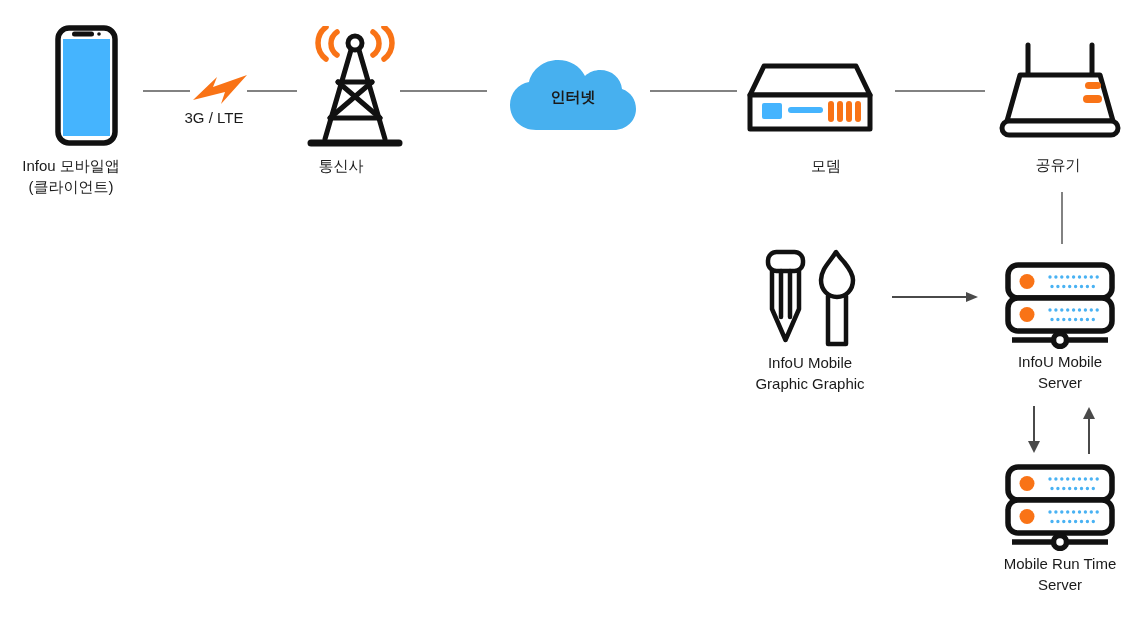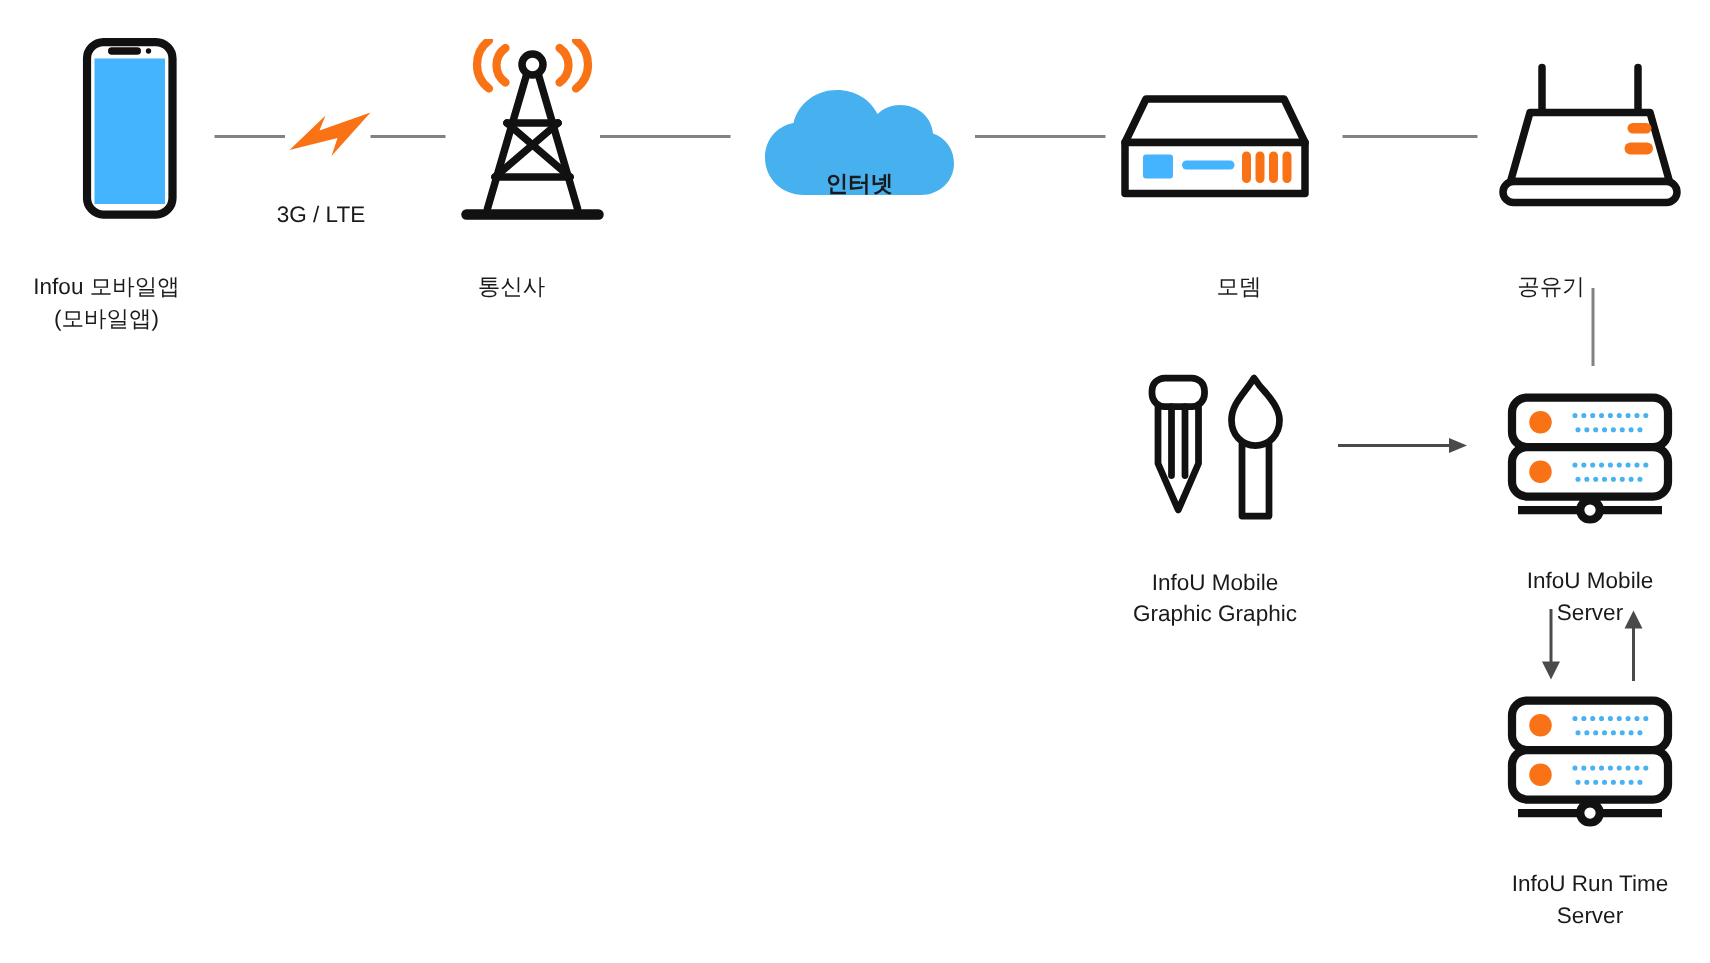--- a/index.html
+++ b/index.html
@@ -4,21 +4,21 @@
 <style>
   html,body{margin:0;padding:0;background:#fff;}
   #canvas{
     position:relative;width:1140px;height:642px;background:#ffffff;
     font-family:"Liberation Sans","DejaVu Sans",sans-serif;overflow:hidden;
   }
   .node{position:absolute;}
   .node svg{display:block;}
   .lbl{
     position:absolute;text-align:center;font-size:15px;line-height:21px;
-    color:#1a1a1a;white-space:nowrap;margin-top:26px;
+    color:#1a1a1a;white-space:nowrap;
   }
   .lbl div{white-space:nowrap;}
   .seg{position:absolute;height:2px;background:#828282;}
   .vseg{position:absolute;width:2px;background:#828282;}
   .cloud-lbl{font-weight:600;font-size:15px;}
 </style>
 </head>
 <body>
 
 <div id="canvas">
@@ -26,21 +26,21 @@
   <div class="node" style="left:55px;top:25px;width:63px;height:121px;">
     <svg width="63" height="121" viewBox="0 0 63 121">
       <rect x="3" y="3" width="57" height="115" rx="11" fill="#fff" stroke="#111" stroke-width="5.5"></rect>
       <rect x="8" y="14" width="47" height="97" fill="#45b4fe"></rect>
       <rect x="17" y="6.5" width="22" height="5" rx="2.5" fill="#111"></rect>
       <circle cx="44" cy="9" r="1.8" fill="#111"></circle>
     </svg>
   </div>
   <div class="lbl" style="left:1px;top:155px;width:140px;">
     <div>Infou 모바일앱</div>
-    <div>(모바일앱)</div>
+    <div>(클라이언트)</div>
   </div>
 
   <div class="seg" style="left:143px;top:90px;width:47px;"></div>
   <div class="node" style="left:191px;top:74px;">
     <svg width="58" height="32" viewBox="0 0 58 32">
       <polygon points="2,26 26,3 22,13 56,1 30,30 34,18" fill="#f97316"></polygon>
     </svg>
   </div>
   <div class="seg" style="left:247px;top:90px;width:50px;"></div>
   <div class="lbl" style="left:159px;top:107px;width:110px;">3G / LTE</div>
@@ -107,21 +107,21 @@
       <g stroke="#111" stroke-width="5" fill="#fff" stroke-linejoin="round">
         <polygon points="25,37 105,37 118,83 12,83"></polygon>
         <rect x="7" y="83" width="116" height="14" rx="7"></rect>
       </g>
       <g fill="#f97316">
         <rect x="90" y="44" width="16" height="7" rx="3.5"></rect>
         <rect x="88" y="57" width="19" height="8" rx="4"></rect>
       </g>
     </svg>
   </div>
-  <div class="lbl" style="left:984px;top:155px;width:100px;">공유기</div>
+  <div class="lbl" style="left:1008px;top:155px;width:100px;font-family:Liberation Serif, serif;">공유기</div>
 
   <div class="vseg" style="left:1061px;top:192px;height:52px;"></div>
 
   <div class="node" style="left:764px;top:249px;">
     <svg width="92" height="98" viewBox="0 0 92 98">
       <g stroke="#111" stroke-width="4.5" fill="none" stroke-linecap="round" stroke-linejoin="round">
         <rect x="4" y="3" width="35" height="19" rx="8.5"></rect>
         <path d="M8,22 V60 L21.5,91 L35,60 V22"></path>
         <line x1="17" y1="22" x2="17" y2="68"></line>
         <line x1="26" y1="22" x2="26" y2="68"></line>
@@ -196,17 +196,17 @@
         <line x1="48" y1="58.5" x2="92" y2="58.5" stroke-dasharray="0,5.9"></line>
       </g>
       <g stroke="#111" stroke-width="5.5" fill="#fff">
         <line x1="56" y1="70" x2="56" y2="75"></line>
         <line x1="8" y1="79" x2="104" y2="79"></line>
         <circle cx="56" cy="79" r="6.5"></circle>
       </g>
     </svg>
   </div>
   <div class="lbl" style="left:985px;top:553px;width:150px;">
-    <div>InfoU Run Time</div>
+    <div>Mobile Run Time</div>
     <div>Server</div>
   </div>
 
 </div>
 
 </body></html>

